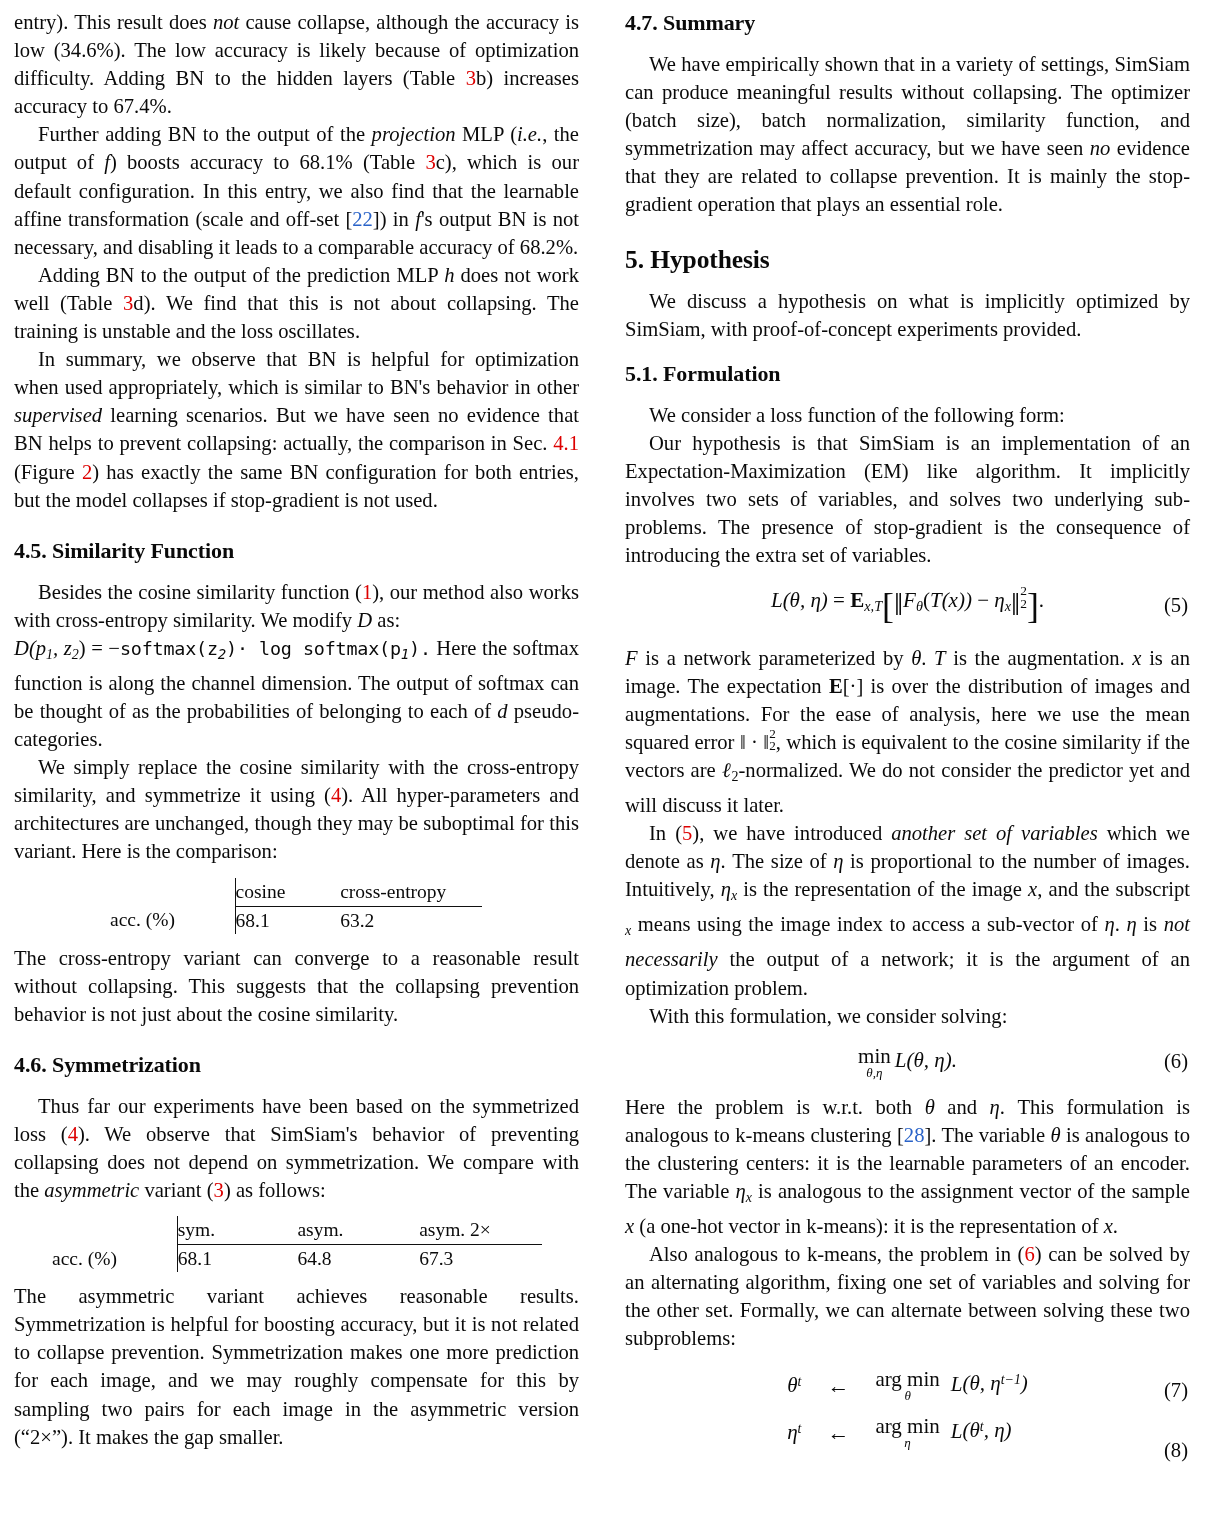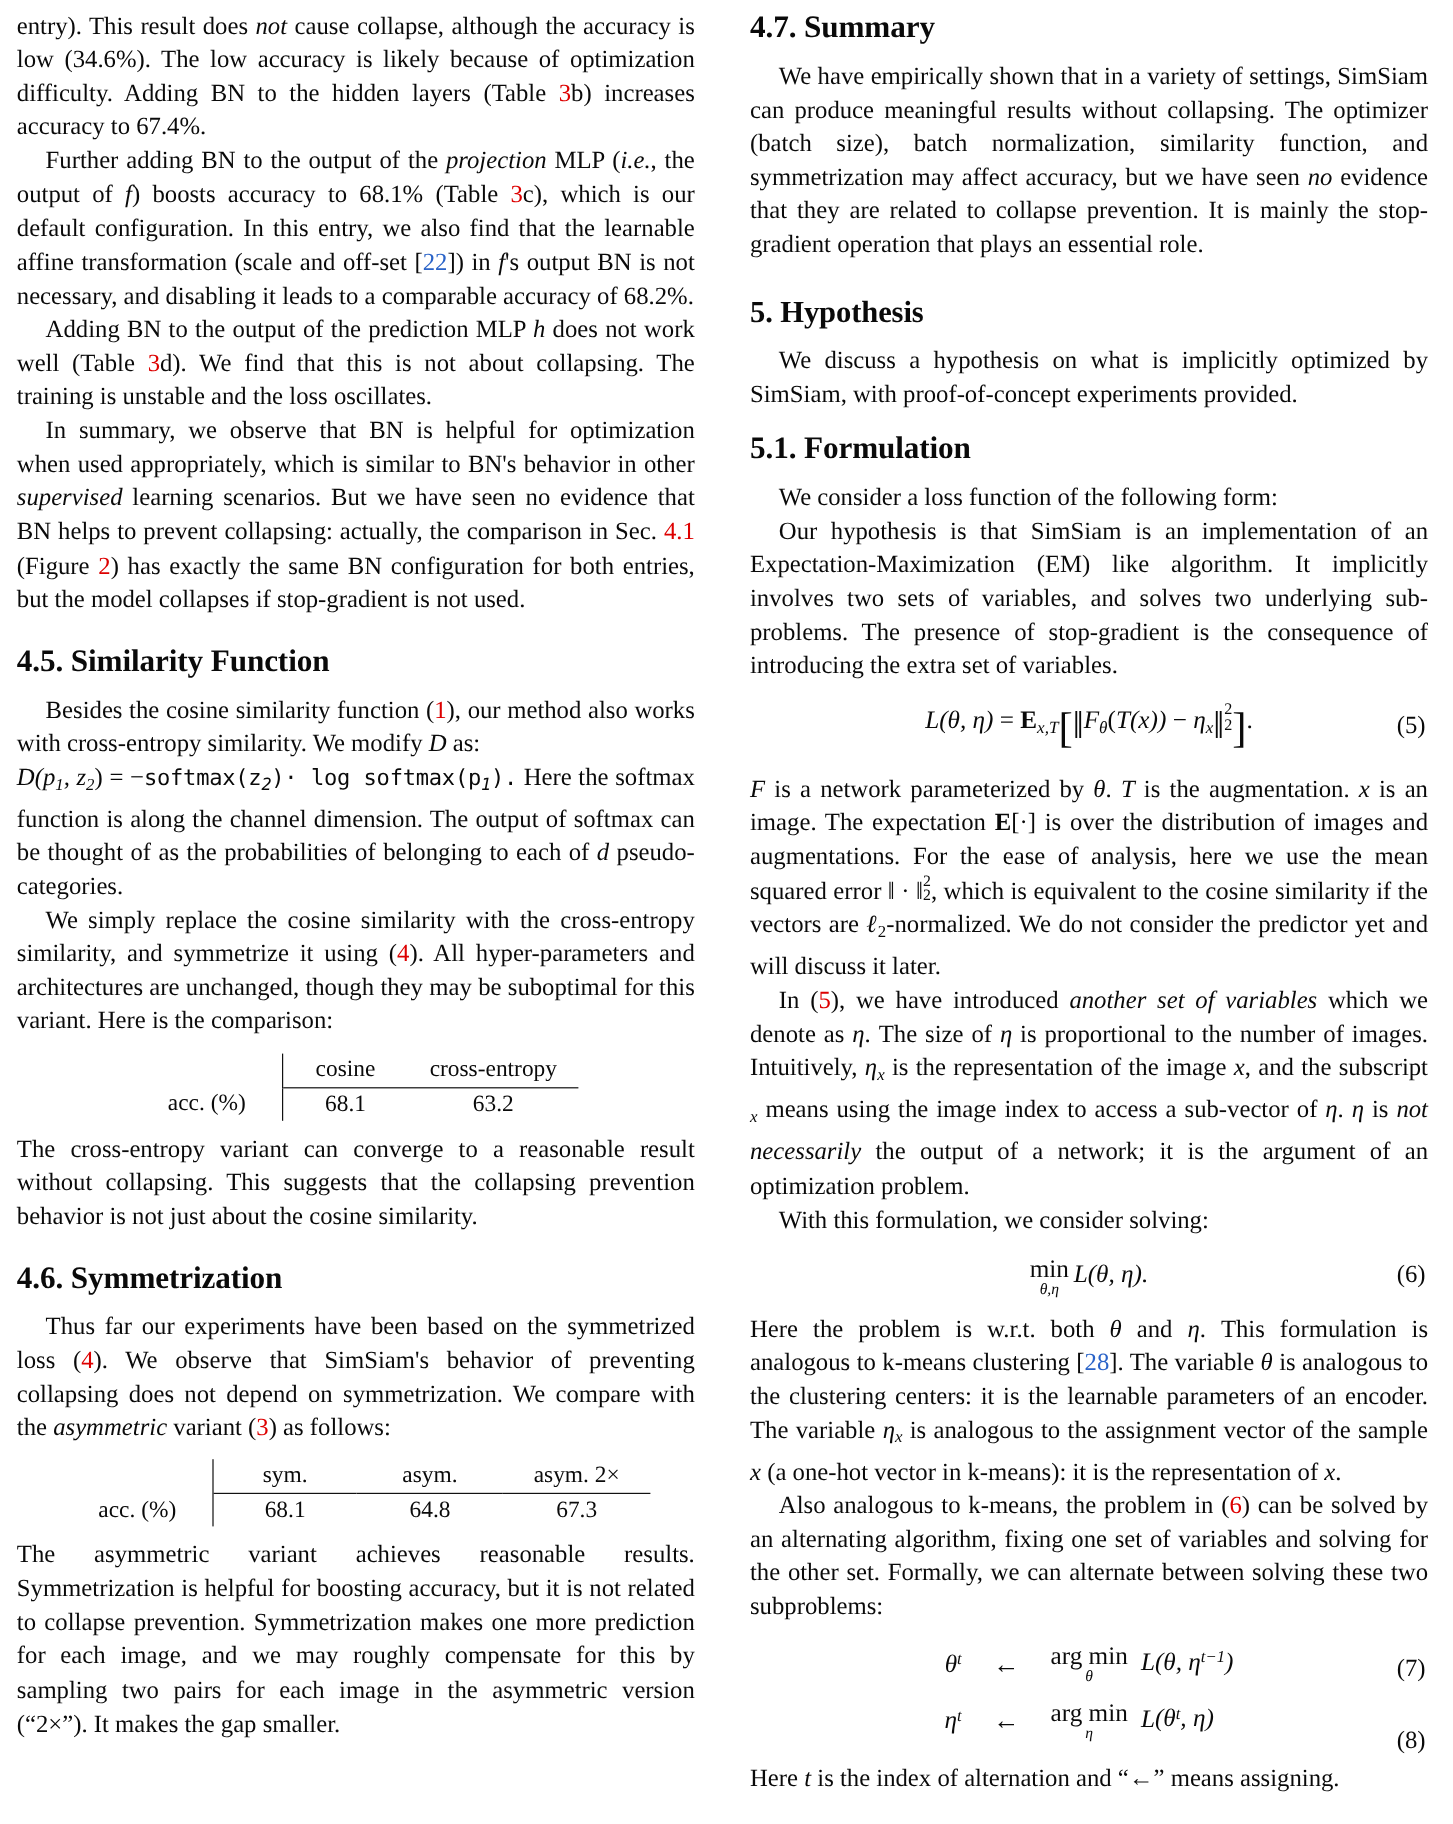--- a/index.html
+++ b/index.html
@@ -34,21 +34,21 @@
     line-height: 28.1px;
     text-align: justify;
     text-justify: inter-word;
     hyphens: manual;
     text-indent: 0;
   }
   p.body.indent { text-indent: 24px; }
 
   h2.section {
     margin: 0;
-    font-size: 26px;
+    font-size: 22px;
     line-height: 30px;
     font-weight: bold;
     letter-spacing: -0.1px;
   }
   .sp-before-head { height: 22px; }
   .sp-after-head  { height: 12px; }
 
   
   .ref-red  { color: #dd0000; }
   .ref-blue { color: #2a63c8; }
@@ -67,21 +67,21 @@
   
   .tbl-wrap { margin: 12px 0 10px 0; }
   table.data {
     border-collapse: collapse;
     font-size: 19.5px;
     line-height: 1.18;
   }
   table.data td, table.data th {
     padding: 2px 0 2px 0;
     font-weight: normal;
-    text-align: center;
+    text-align: left;
     white-space: nowrap;
   }
   table.data .hdr-row td { padding-bottom: 3px; }
   table.data .rule-top { border-bottom: 1.6px solid #111; }
   table.data .vrule { border-right: 1.3px solid #111; }
   td.rowlabel { text-align: center; padding-right: 14px; }
 
   
   .eq-block {
     position: relative;
@@ -252,16 +252,15 @@
           <td class="lhs"><i>η</i><span class="sup">t</span></td>
           <td class="arr">←</td>
           <td class="rhs"><span class="opstack"><span class="op">arg min</span><span class="und">η</span></span><span class="cal" style="margin-left:11px;">L</span><span class="mi">(θ</span><span class="sup">t</span><span class="mi">, η)</span></td>
         </tr>
       </tbody>
         </table>
       <span class="eq-num" style="top:28px;">(7)</span>
       <span class="eq-num" style="top:88px;">(8)</span>
     </div>
 
-    <p class="body"><span>Here </span><i>t</i><span> is the index of alternation and “←” means assigning.</span></p>
 
   </div>
 </div>
 
 </body></html>

